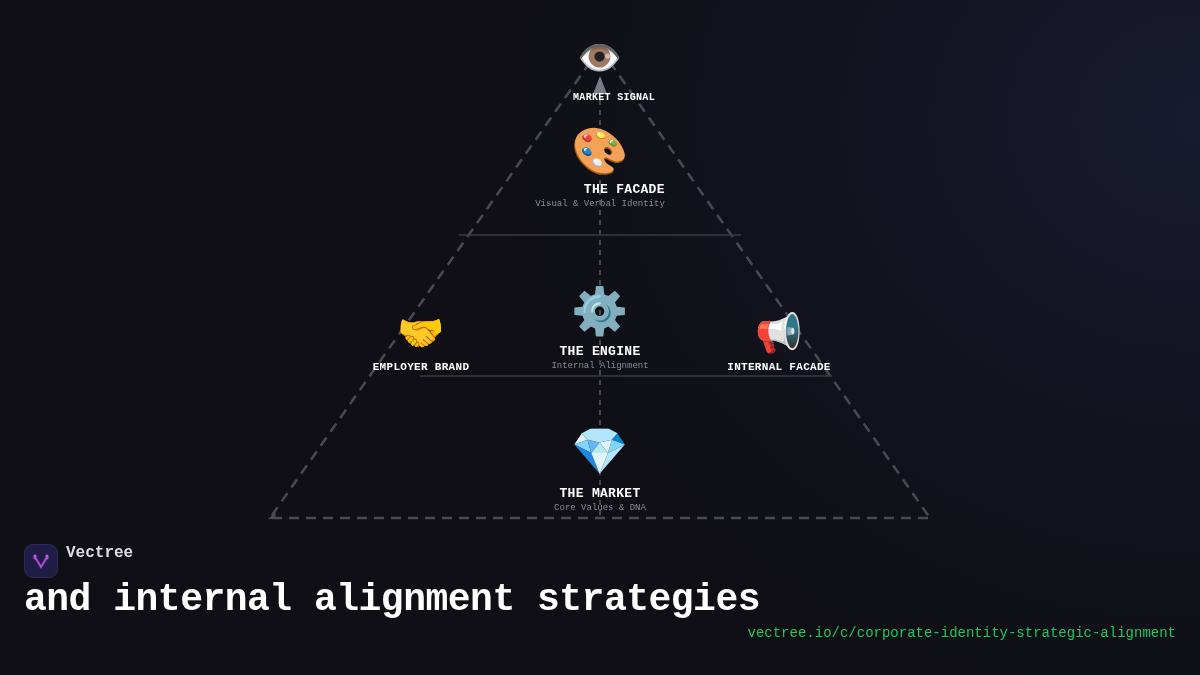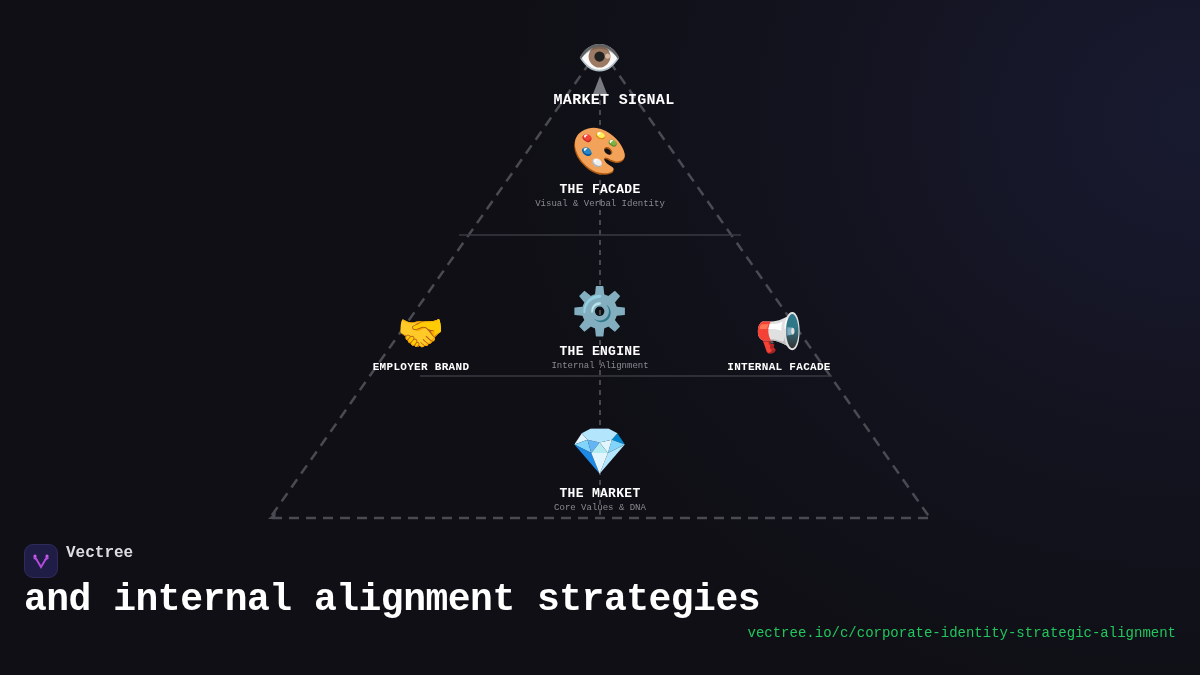--- a/index.html
+++ b/index.html
@@ -37,26 +37,26 @@
     <line x1="600" y1="90" x2="600" y2="518" stroke="#5a5a62" stroke-width="1.5" stroke-dasharray="5,5"></line>
 
     <line x1="459" y1="235" x2="741" y2="235" stroke="#3a3a42" stroke-width="1.5"></line>
     <line x1="420" y1="376" x2="832" y2="376" stroke="#3a3a42" stroke-width="1.5"></line>
 
     <polygon points="600,76 593,94 607,94" fill="#7a7a82"></polygon>
   </svg>
 
   <div class="node" style="left:600px;top:40px;">
     <span class="emoji" style="font-size:36px;">👁️</span>
-    <span class="title" style="font-size:15px;margin-top:16px;padding-left:28px;">MARKET SIGNAL</span>
+    <span class="title" style="font-size:10px;margin-top:16px;padding-left:28px;">MARKET SIGNAL</span>
   </div>
 
   <div class="node" style="left:600px;top:128px;">
     <span class="emoji" style="font-size:46px;">🎨</span>
-    <span class="title" style="margin-top:8px;">THE FACADE</span>
+    <span class="title" style="margin-top:8px;text-align:right;">THE FACADE</span>
     <span class="sub">Visual &amp; Verbal Identity</span>
   </div>
 
   <div class="node" style="left:600px;top:288px;">
     <span class="emoji" style="font-size:46px;">⚙️</span>
     <span class="title" style="margin-top:10px;">THE ENGINE</span>
     <span class="sub">Internal Alignment</span>
   </div>
 
   <div class="node" style="left:600px;top:428px;">

